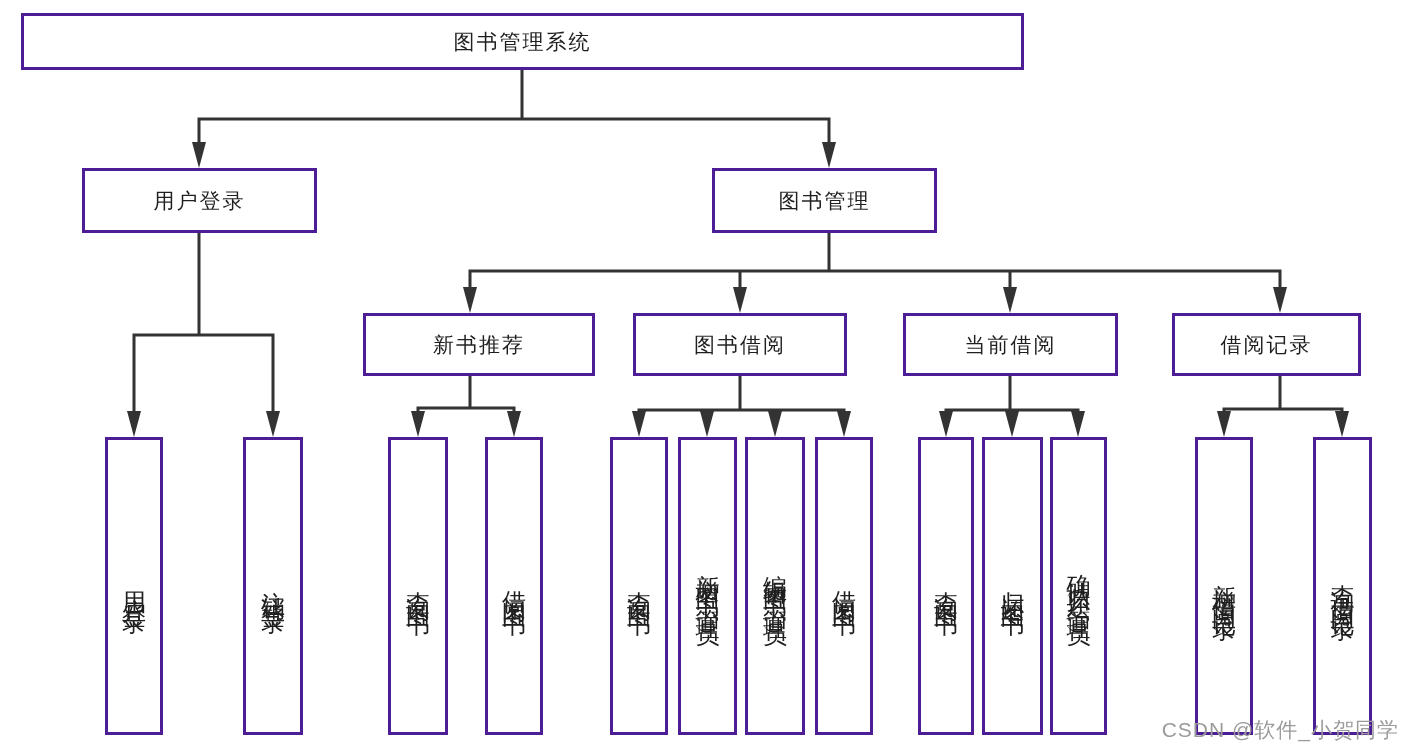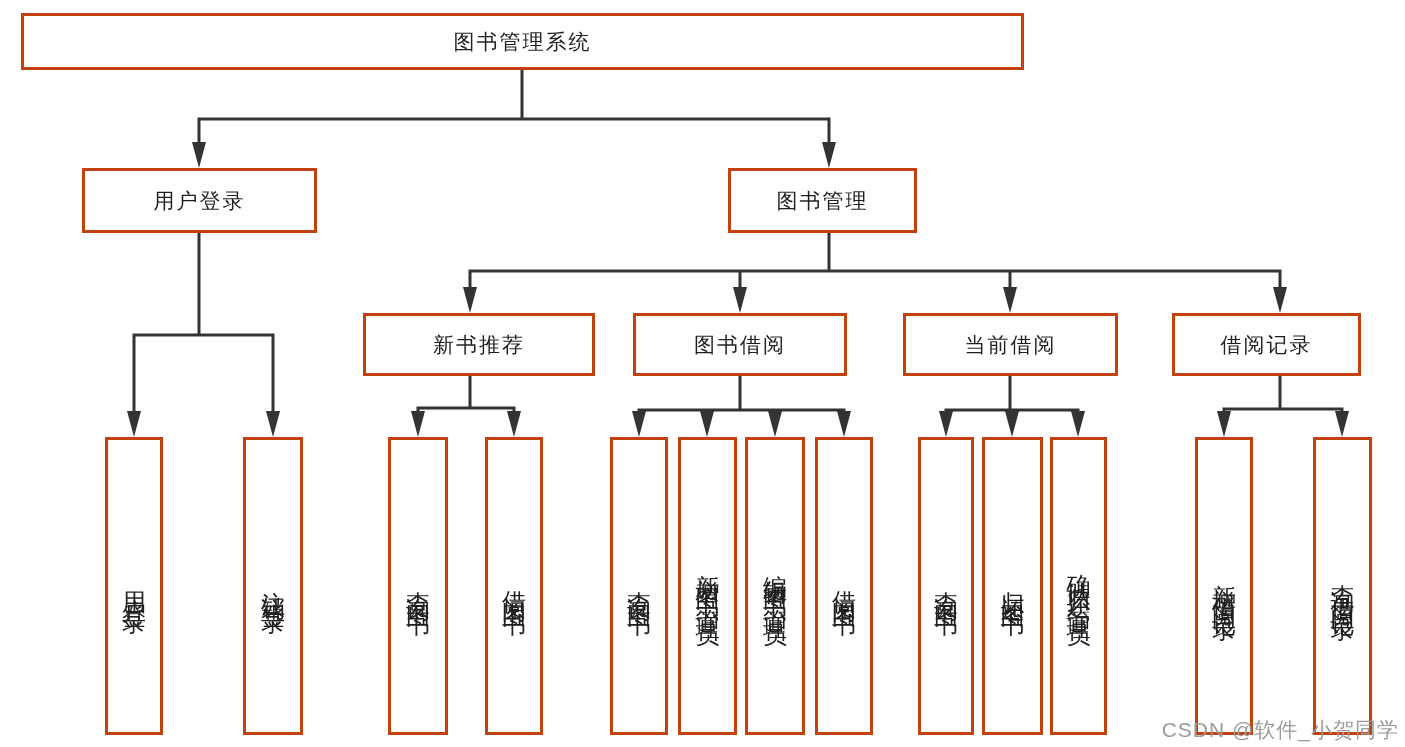--- a/index.html
+++ b/index.html
@@ -8,21 +8,21 @@
     width:1405px; height:747px;
     background:#ffffff;
     font-family:"Liberation Sans","DejaVu Sans",sans-serif;
     overflow:hidden;
   }
   .connectors { position:absolute; left:0; top:0; width:1405px; height:747px; }
   .node {
     position:absolute;
     box-sizing:border-box;
     background:#ffffff;
-    border:3px solid #c2410c;
+    border:3px solid #4c1d95;
     display:flex;
     align-items:center;
     justify-content:center;
     color:#1f1f1f;
   }
   .h-node { font-size:21px; letter-spacing:2px; white-space:nowrap; }
   .root-node { font-size:21px; letter-spacing:2px; }
   .leaf {
     writing-mode:vertical-rl;
     text-orientation:mixed;
@@ -104,21 +104,21 @@
       <polygon points="1005,411 1019,411 1012,437"></polygon>
       <polygon points="1071,411 1085,411 1078,437"></polygon>
       <polygon points="1217,411 1231,411 1224,437"></polygon>
       <polygon points="1335,411 1349,411 1342,437"></polygon>
     </g>
   </svg>
 
   <div class="node root-node" style="left:21px; top:13px; width:1003px; height:57px;">图书管理系统</div>
 
   <div class="node h-node" style="left:82px; top:168px; width:235px; height:65px;">用户登录</div>
-  <div class="node h-node" style="left:728px; top:168px; width:189px; height:65px;">图书管理</div>
+  <div class="node h-node" style="left:712px; top:168px; width:225px; height:65px;">图书管理</div>
 
   <div class="node h-node" style="left:363px; top:313px; width:232px; height:63px;">新书推荐</div>
   <div class="node h-node" style="left:903px; top:313px; width:215px; height:63px;">当前借阅</div>
   <div class="node h-node" style="left:633px; top:313px; width:214px; height:63px;">图书借阅</div>
   <div class="node h-node" style="left:1172px; top:313px; width:189px; height:63px;">借阅记录</div>
 
   <div class="node leaf" style="left:105px; top:437px; width:58px; height:298px;">用户登录</div>
   <div class="node leaf" style="left:243px; top:437px; width:60px; height:298px;">注销登录</div>
 
   <div class="node leaf" style="left:388px; top:437px; width:60px; height:298px;">查询图书</div>

